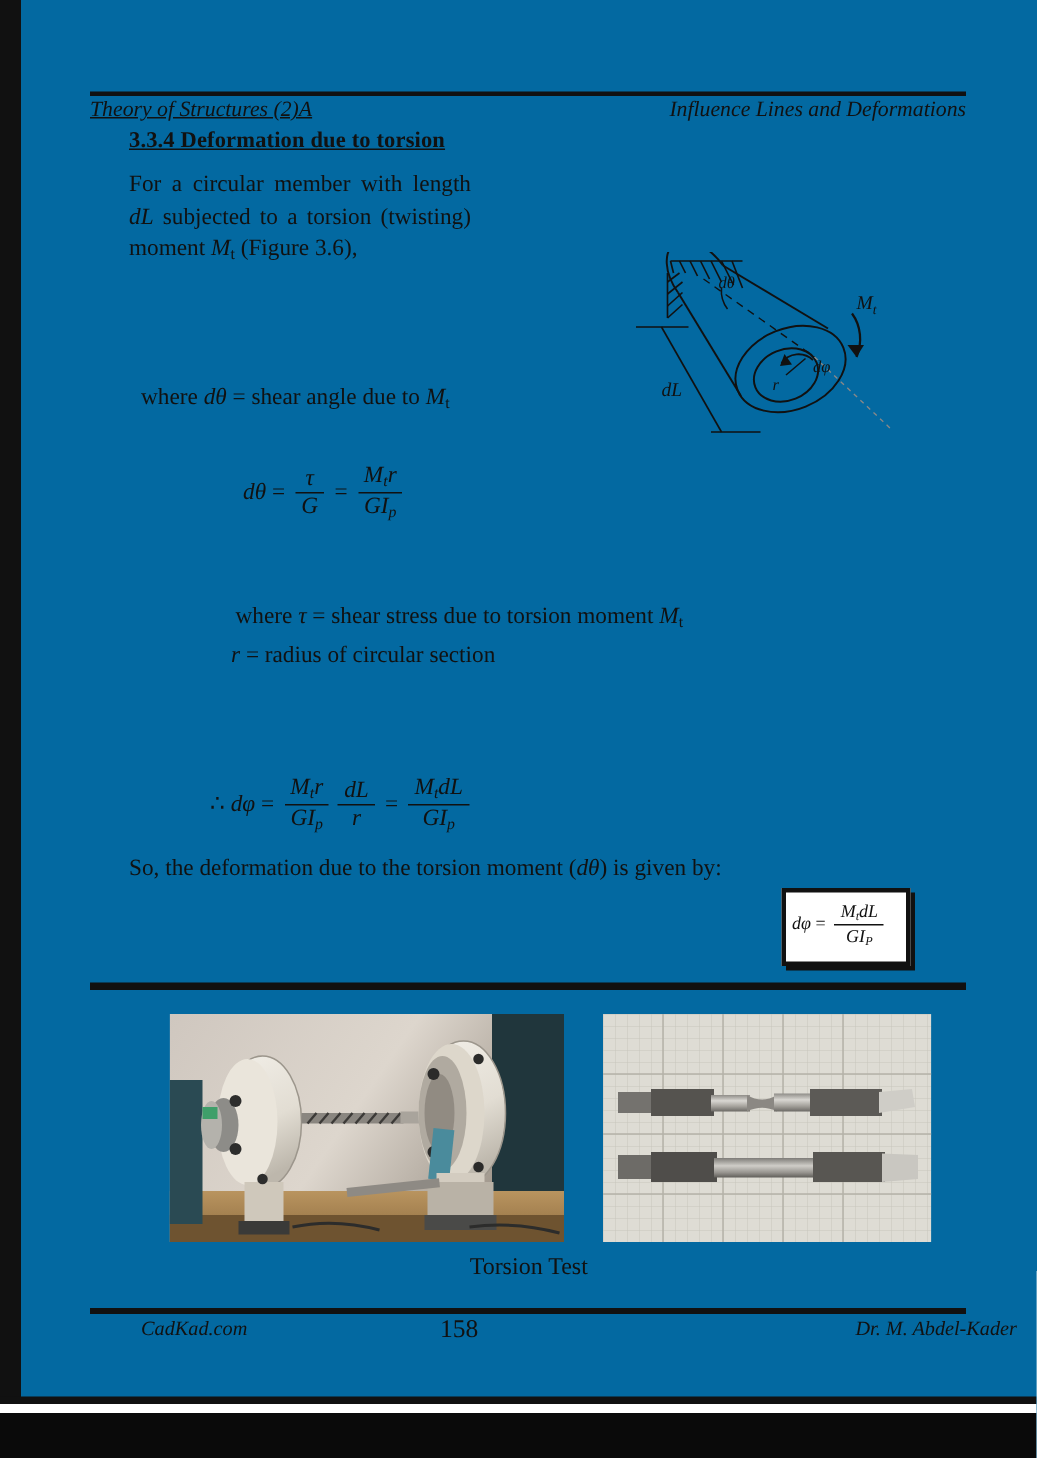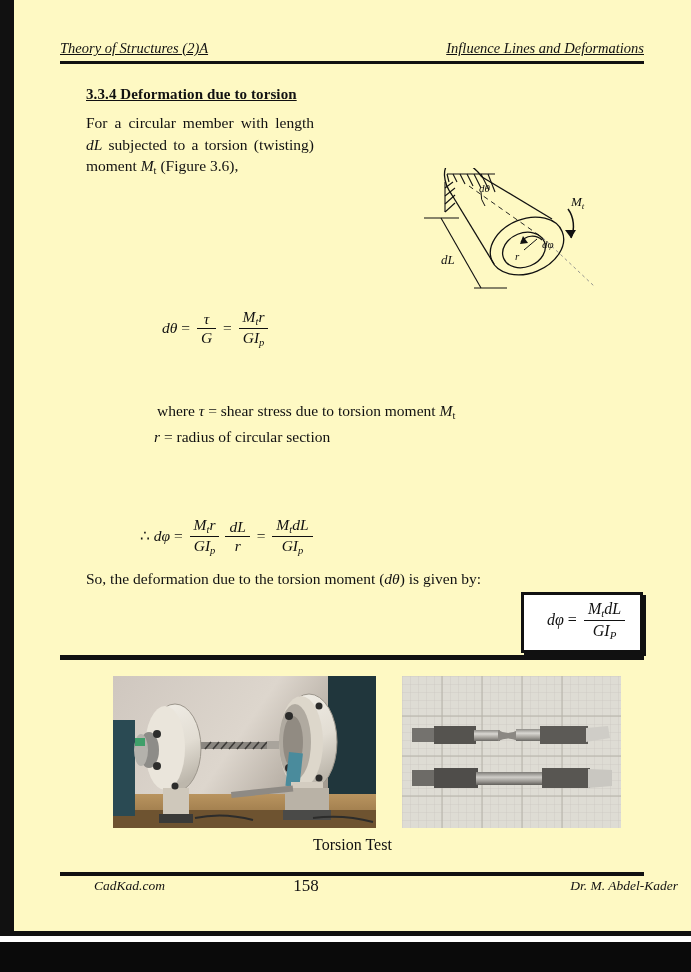--- a/index.html
+++ b/index.html
@@ -10,30 +10,30 @@
     color:#111;
     position:relative;
     overflow:hidden;
   }
   
   .scan-edge-left{position:absolute;left:0;top:0;width:14px;height:936px;background:#111;}
   .scan-edge-bottom{position:absolute;left:0;bottom:0;width:691px;height:30px;background:#0a0a0a;}
   .scan-edge-bottom2{position:absolute;left:0;bottom:30px;width:691px;height:6px;background:#ffffff;}
   .scan-edge-bottomline{position:absolute;left:0;bottom:36px;width:691px;height:5px;background:#111;}
 
-  .page{position:absolute;left:14px;top:0;width:677px;height:940px;background:#fef9c3;}
+  .page{position:absolute;left:14px;top:0;width:677px;height:940px;background:#0369a1;}
 
   
   .header{
     position:absolute;left:46px;top:40px;width:584px;
     display:flex;justify-content:space-between;align-items:flex-end;
     font-style:italic;font-size:14.5px;
   }
   .header-left{text-decoration:underline;}
-  .header-right{text-decoration:underline;}
+  .header-right{margin-top:25px;}
   .header-rule{position:absolute;left:46px;top:61px;width:584px;height:3px;background:#111;}
 
   
   .section-title{
     position:absolute;left:72px;top:86px;
     font-weight:bold;font-size:15px;text-decoration:underline;
     letter-spacing:.1px;
   }
   .intro{
     position:absolute;left:72px;top:112px;width:228px;
@@ -52,22 +52,22 @@
   .where1{position:absolute;left:104px;top:402px;font-size:15.5px;margin-left:39px;}
   .where2{position:absolute;left:140px;top:428px;font-size:15.5px;}
   .where3{position:absolute;left:140px;top:468px;font-size:15.5px;}
   .eq-final{position:absolute;left:126px;top:516px;font-size:15.5px;}
   .so-line{position:absolute;left:72px;top:570px;font-size:15.5px;}
 
   
   .boxed-eq{
     position:absolute;left:507px;top:592px;
     border:3px solid #111;background:#fff;
-    padding:5px 12px 8px 23px;
-    font-size:16px;
+    padding:5px 12px 8px 4px;
+    font-size:12px;
     box-shadow:3px 3px 0 #111;
   }
 
   
   .i{font-style:italic;}
   .sub{font-size:0.68em;vertical-align:-0.28em;}
   .supi{font-style:italic;font-size:0.68em;vertical-align:-0.28em;}
   .frac{display:inline-block;vertical-align:middle;text-align:center;margin:0 3px;}
   .frac .num{display:block;padding:0 4px;border-bottom:1.4px solid #111;line-height:1.18;}
   .frac .den{display:block;padding:0 4px;line-height:1.22;}
@@ -114,20 +114,23 @@
   </div>
   <div class="header-rule"></div>
 
   <div class="section-title">3.3.4 Deformation due to torsion</div>
 
   <div class="intro">
     <span>For a circular member with length </span><span class="i">dL</span><span> subjected to a torsion (twisting) moment </span><span class="i">M</span><span class="sub">t</span><span> (Figure 3.6),</span>
   </div>
 
 
+  <div class="wheretheta">
+    <span>where  </span><span class="i">dθ</span><span> = shear angle due to </span><span class="i">M</span><span class="sub">t</span>
+  </div>
 
   <div class="eq-dtheta">
     <span class="i">dθ</span><span> = </span><span class="frac"><span class="num i">τ</span><span class="den i">G</span></span><span> = </span><span class="frac"><span class="num"><span class="i">M</span><span class="supi">t</span><span class="i">r</span></span><span class="den"><span class="i">GI</span><span class="supi">p</span></span></span>
   </div>
 
   <div class="figure-wrap">
     <svg width="200" height="140" viewBox="0 0 200 140">
 
       <g stroke="#111" stroke-width="1.1">
         <line x1="28" y1="6" x2="76" y2="6"></line>

